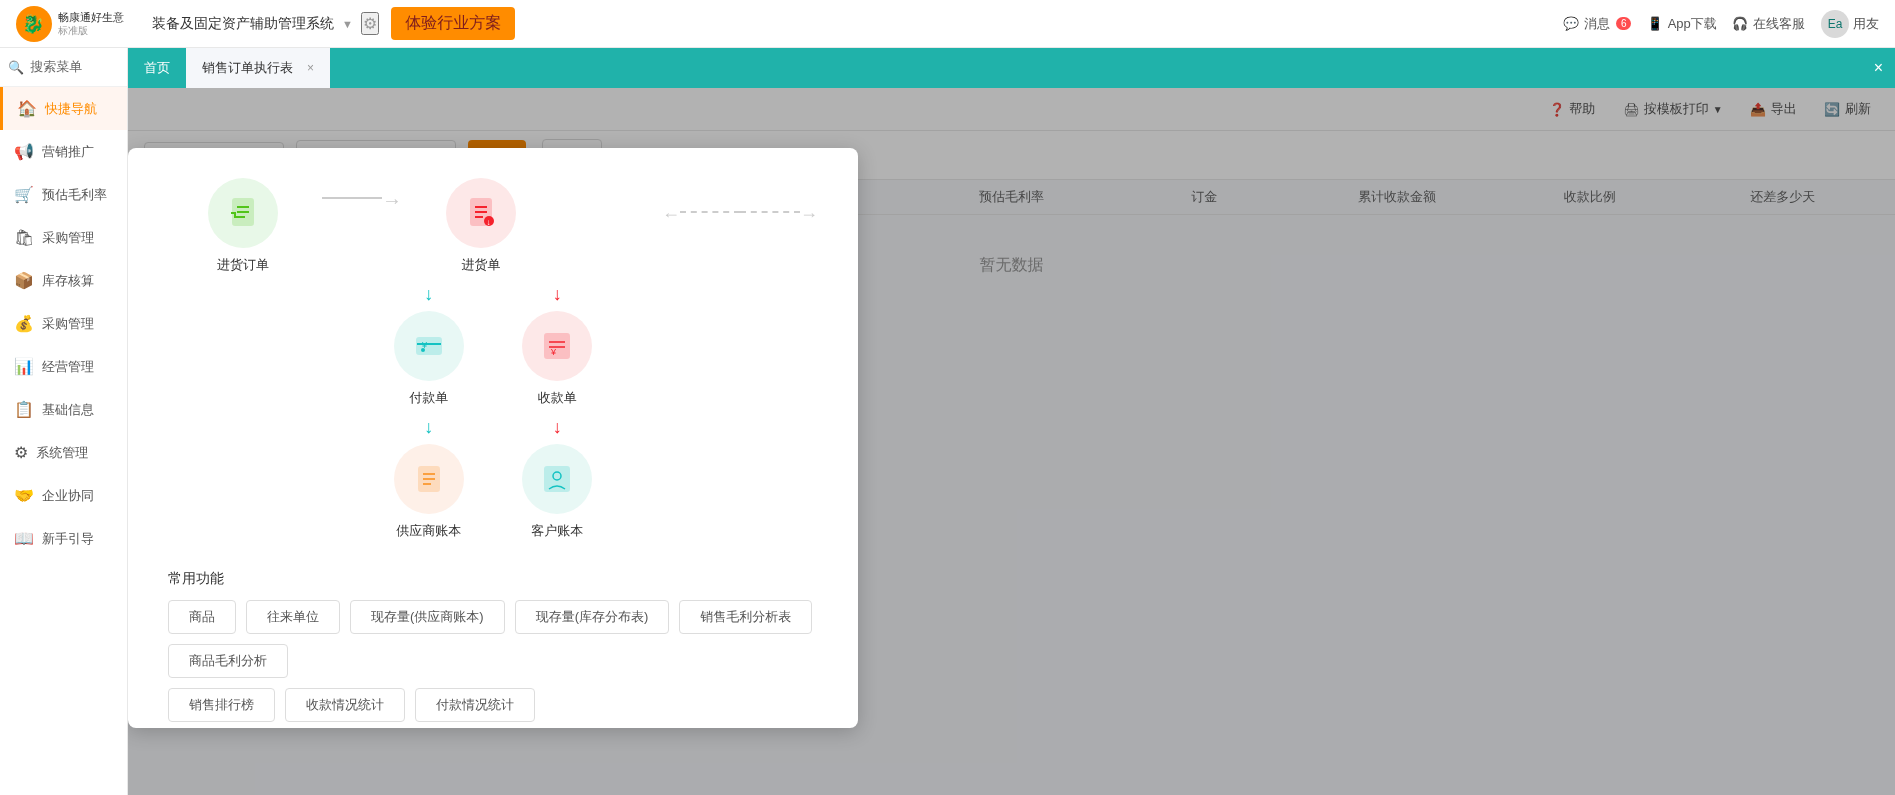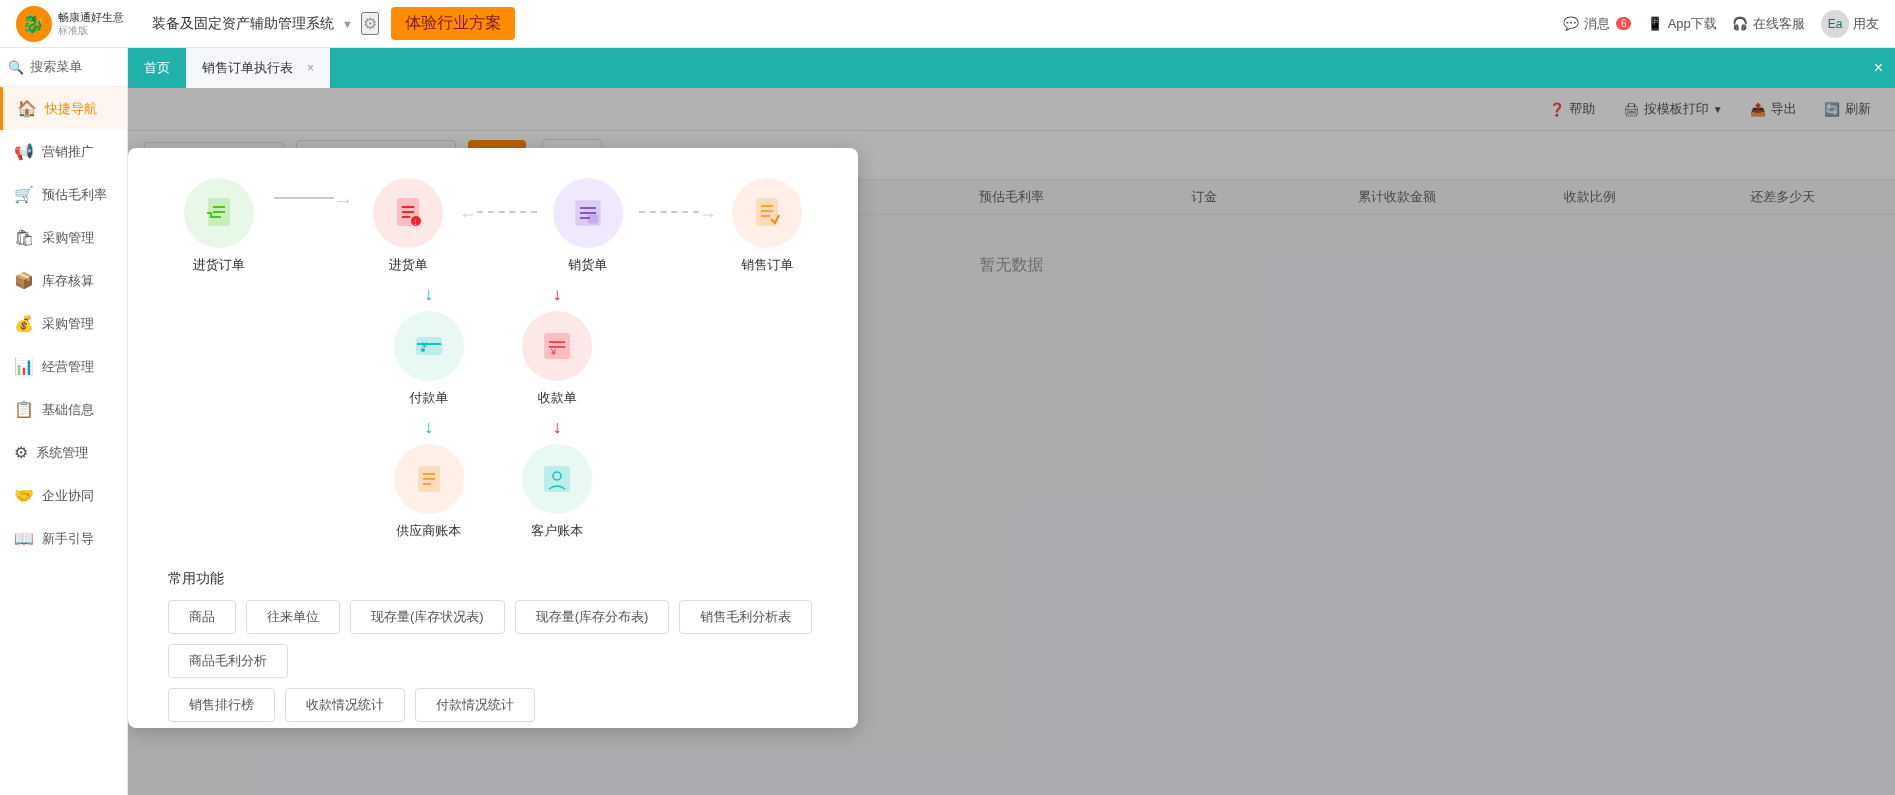--- a/index.html
+++ b/index.html
@@ -279,50 +279,26 @@
                     <span class="flow-label">进货单</span>
                   </div>
 
                   <div style="flex:1;"></div>
 
                   <div style="display:flex;align-items:center;margin-bottom:28px;">
                     <span style="color:#ccc;font-size:18px;">←</span>
                     <div style="width:60px; border-top: 2px dashed #ccc;"></div>
                   </div>
 
-                  <div class="flow-node">
-                    <div class="flow-circle purple">
-                      <svg width="32" height="32" viewBox="0 0 32 32">
-                          <rect x="4" y="4" width="24" height="24" rx="2" fill="#722ed1" opacity="0.15" stroke="#722ed1" stroke-width="1.5"></rect>
-                          <line x1="8" y1="11" x2="24" y2="11" stroke="#722ed1" stroke-width="1.5"></line>
-                          <line x1="8" y1="16" x2="24" y2="16" stroke="#722ed1" stroke-width="1.5"></line>
-                          <line x1="8" y1="21" x2="18" y2="21" stroke="#722ed1" stroke-width="1.5"></line>
-                          <rect x="16" y="18" width="10" height="8" rx="1" fill="#722ed1" opacity="0.2" stroke="#722ed1" stroke-width="1"></rect>
-                        </svg>
-                    </div>
-                    <span class="flow-label">销货单</span>
-                  </div>
 
                   <div style="display:flex;align-items:center;margin-bottom:28px;">
                     <div style="width:60px; border-top: 2px dashed #ccc;"></div>
                     <span style="color:#ccc;font-size:18px;">→</span>
                   </div>
 
-                  <div class="flow-node">
-                    <div class="flow-circle orange">
-                      <svg width="32" height="32" viewBox="0 0 32 32">
-                          <rect x="6" y="2" width="20" height="26" rx="2" fill="#fa8c16" opacity="0.2" stroke="#fa8c16" stroke-width="2"></rect>
-                          <line x1="10" y1="9" x2="22" y2="9" stroke="#fa8c16" stroke-width="1.5"></line>
-                          <line x1="10" y1="14" x2="22" y2="14" stroke="#fa8c16" stroke-width="1.5"></line>
-                          <line x1="10" y1="19" x2="19" y2="19" stroke="#fa8c16" stroke-width="1.5"></line>
-                          <polyline points="20,22 24,26 28,18" fill="none" stroke="#fa8c16" stroke-width="2"></polyline>
-                        </svg>
-                    </div>
-                    <span class="flow-label">销售订单</span>
-                  </div>
                 </div>
 
                 <div style="display:flex;">
                   <div style="width:150px;"></div>
                   <div style="width:80px;"></div>
                   <div style="width:150px; display:flex; justify-content:center;">
                     <span style="color:#13c2c2; font-size:18px;">↓</span>
                   </div>
                   <div style="flex:1;"></div>
                   <div style="width:150px; display:flex; justify-content:center;">
@@ -409,21 +385,21 @@
                   <div style="width:150px;"></div>
                 </div>
 
               </div>
 
               <div class="common-section">
                 <div class="common-title">常用功能</div>
                 <div class="common-btns">
                   <button class="common-btn">商品</button>
                   <button class="common-btn">往来单位</button>
-                  <button class="common-btn">现存量(库存状况表)</button>
+                  <button class="common-btn">现存量(供应商账本)</button>
                   <button class="common-btn">现存量(库存分布表)</button>
                   <button class="common-btn">销售毛利分析表</button>
                   <button class="common-btn">商品毛利分析</button>
                 </div>
                 <div class="common-btns" style="margin-top:10px;">
                   <button class="common-btn">销售排行榜</button>
                   <button class="common-btn">收款情况统计</button>
                   <button class="common-btn">付款情况统计</button>
                 </div>
               </div>

